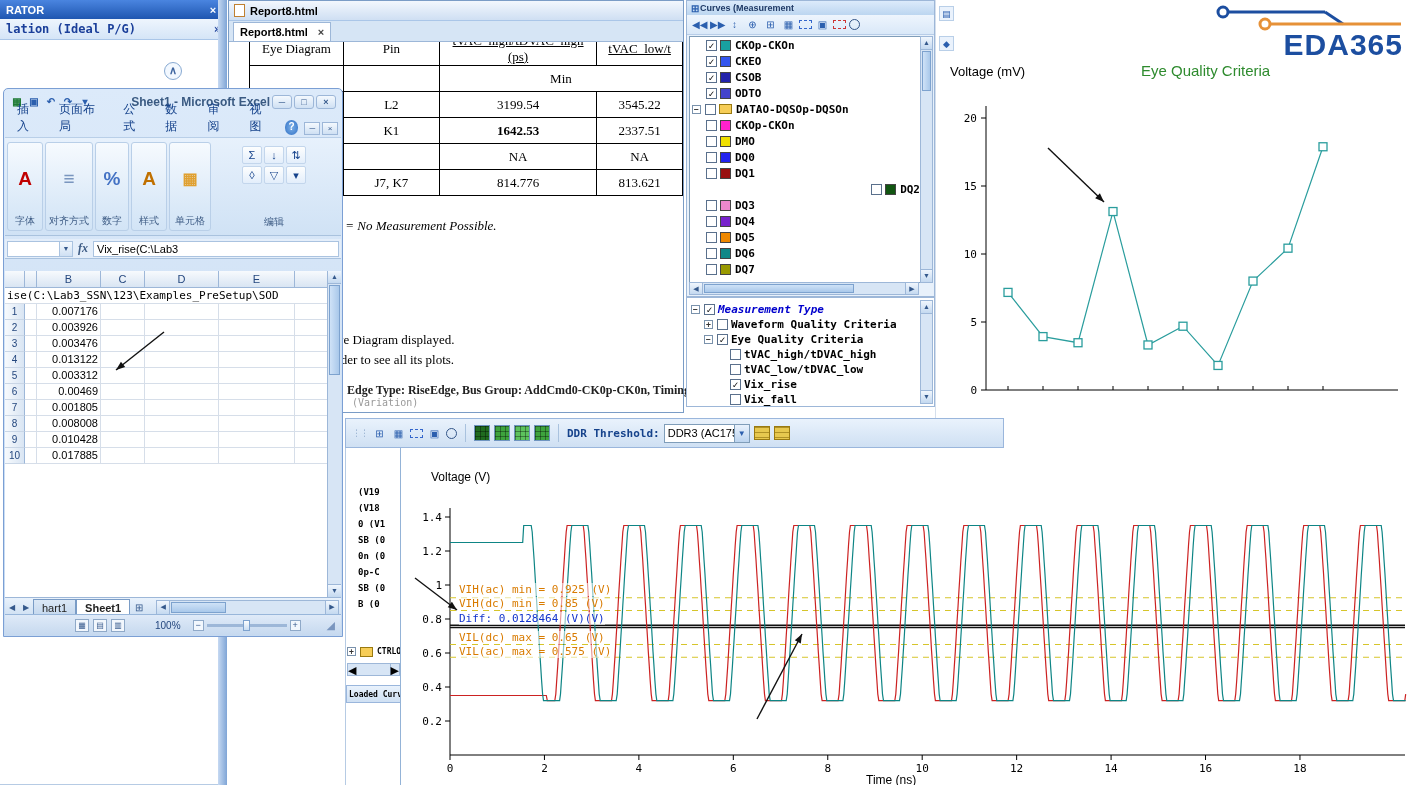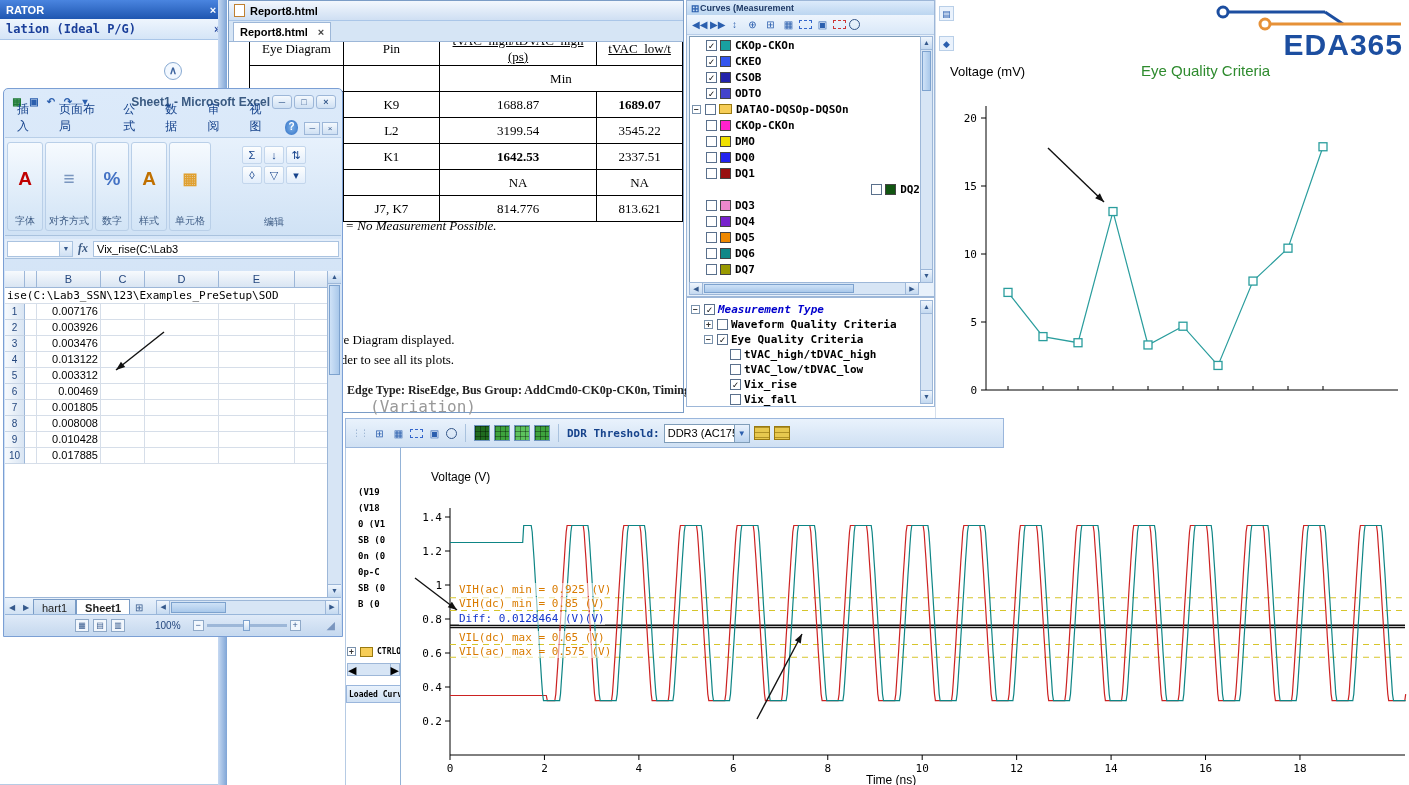--- a/index.html
+++ b/index.html
@@ -29,21 +29,21 @@
 #report table{border-collapse:collapse;position:absolute;left:20px;top:-10px;font-family:"Liberation Serif",serif;font-size:13px;}
 #report td{border:1px solid #000;height:26px;text-align:center;padding:0 4px;}
 #report td.ul{text-decoration:underline;}
 #report .rnote{position:absolute;left:22px;top:176px;font-family:"Liberation Serif",serif;font-size:13px;font-style:italic;}
 #report .rbus{position:absolute;left:22px;top:208px;font-family:"Liberation Serif",serif;font-size:15px;font-weight:bold;}
 #report .rbus .lnk{color:#0645ad;font-weight:bold;}
 #report .rj0{position:absolute;left:24px;top:250px;font-family:"Liberation Serif",serif;font-size:13px;}
 #report .rhint1{position:absolute;left:20px;top:290px;font-family:"Liberation Serif",serif;font-size:13px;}
 #report .rhint2{position:absolute;left:20px;top:310px;font-family:"Liberation Serif",serif;font-size:13px;}
 .plotinfo1{left:347px;top:383px;font-family:"Liberation Serif",serif;font-size:12px;font-weight:bold;color:#222;z-index:12;}
-.plotinfo2{left:370px;top:397px;font-family:"DejaVu Sans Mono",monospace;font-size:16px;color:#999;z-index:12;}
+.plotinfo2{left:352px;top:397px;font-family:"DejaVu Sans Mono",monospace;font-size:10px;color:#999;z-index:12;}
 
 
 #curves{left:686px;top:0;width:249px;height:297px;background:#e8f1fb;border:1px solid #9db7d8;z-index:15;}
 #curves .ctitle{height:14px;background:linear-gradient(#dcebfb,#bcd6f0);font-size:9px;font-weight:bold;color:#1f3a66;display:flex;align-items:center;padding:0 3px;overflow:hidden;}
 #curves .ctools{height:20px;display:flex;align-items:center;gap:3px;padding:0 4px;background:linear-gradient(#eef5fd,#d9e8f8);border-bottom:1px solid #b7cde8;}
 .tico{display:inline-block;width:15px;height:15px;text-align:center;line-height:14px;color:#2b5fae;font-size:10px;border:1px solid transparent;}
 .dashrect{width:13px;height:9px;border:1px dashed #3366cc;}
 .dashrect.red{border-color:#cc3333;}
 .circico{width:11px;height:11px;border:1px solid #335588;border-radius:50%;}
 #curves .ctree{position:absolute;left:2px;top:35px;width:232px;height:247px;background:#fff;border:1px solid #7f9db9;overflow:hidden;}
@@ -187,26 +187,20 @@
             <td class="ul" style="width:160px;">tVAC_high/tDVAC_high (ps)</td>
             <td class="ul" style="width:88px;">tVAC_low/t</td>
           </tr>
           <tr>
             <td style="width:100px;"></td>
             <td style="width:107px;"></td>
             <td colspan="2" style="width:248px;">Min</td>
           </tr>
         </tbody>
         <tbody id="rep-tbody">
-            <tr>
-              <td></td>
-              <td>K9</td>
-              <td>1688.87</td>
-              <td style="font-weight: bold;">1689.07</td>
-            </tr>
             <tr>
               <td></td>
               <td>L2</td>
               <td>3199.54</td>
               <td>3545.22</td>
             </tr>
             <tr>
               <td></td>
               <td>K1</td>
               <td style="font-weight: bold;">1642.53</td>

